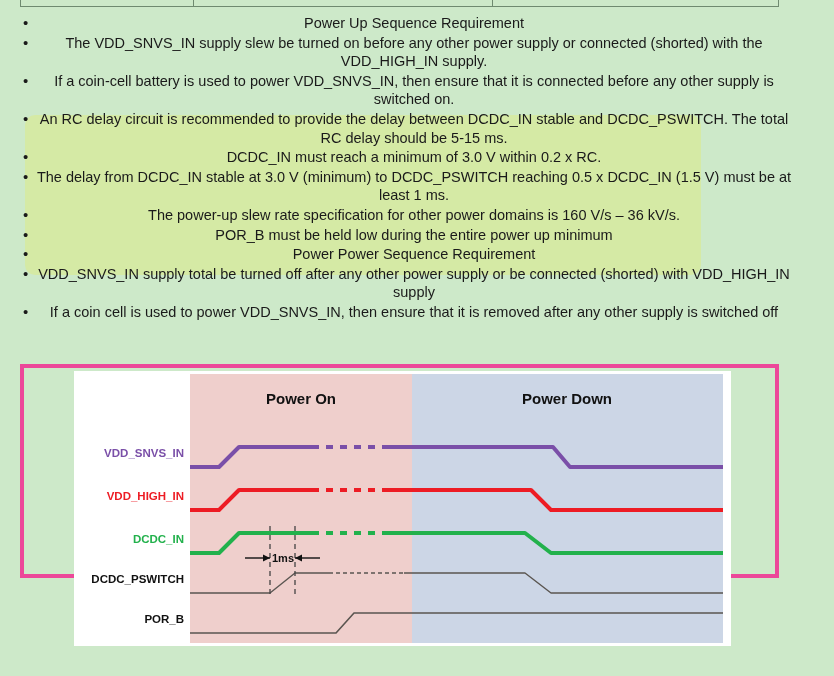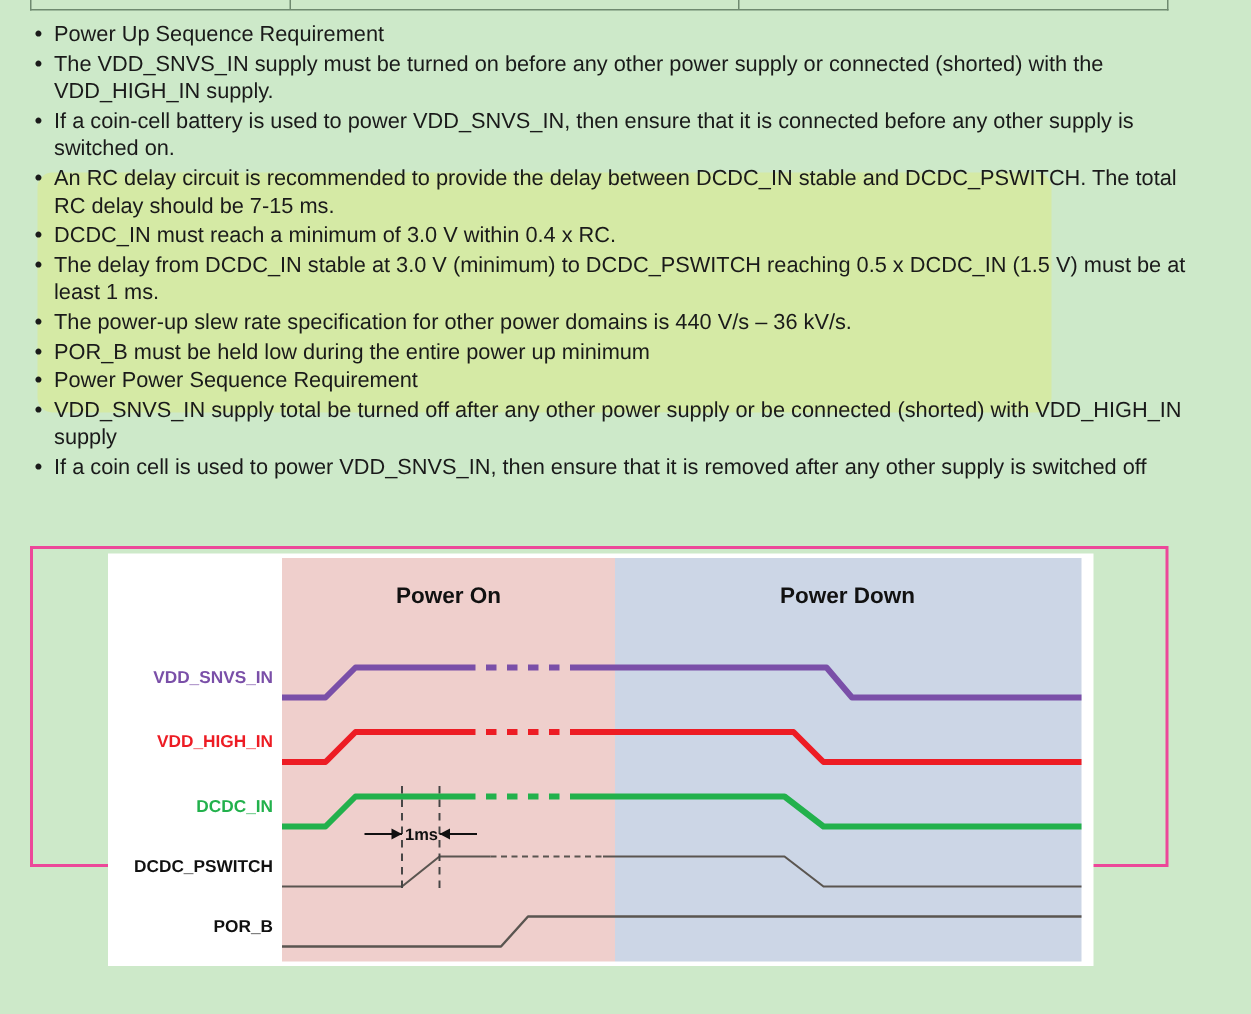--- a/index.html
+++ b/index.html
@@ -67,30 +67,31 @@
     width: 16px;
     flex: 0 0 16px;
     text-align: left;
     font-size: 15px;
     line-height: 18.6px;
     padding-left: 3px;
     box-sizing: border-box;
   }
   .bullet-text {
     flex: 1 1 auto;
+    text-align: center;
   }
 
   
   #figure-box {
     position: absolute;
     left: 20px;
     top: 364px;
     width: 759px;
     height: 214px;
-    border: 2px solid #ec4899;
+    border: 4px solid #ec4899;
     box-sizing: border-box;
     background: transparent;
   }
   #figure-image {
     position: absolute;
     left: 50px;
     top: 3px;
     width: 657px;
     height: 275px;
     background: #ffffff;
@@ -143,41 +144,41 @@
 
 <div id="highlight-block" style="background: rgb(213, 234, 165);"></div>
 
 <div id="bullet-list">
   <div class="bullet-row">
     <span class="bullet-dot">•</span>
     <span class="bullet-text">Power Up Sequence Requirement</span>
   </div>
   <div class="bullet-row">
     <span class="bullet-dot">•</span>
-    <span class="bullet-text">The VDD_SNVS_IN supply must be turned on before any other power supply or connected (shorted) with the VDD_HIGH_IN supply.</span>
+    <span class="bullet-text">The VDD_SNVS_IN supply slew be turned on before any other power supply or connected (shorted) with the VDD_HIGH_IN supply.</span>
   </div>
   <div class="bullet-row">
     <span class="bullet-dot">•</span>
     <span class="bullet-text">If a coin-cell battery is used to power VDD_SNVS_IN, then ensure that it is connected before any other supply is switched on.</span>
   </div>
   <div class="bullet-row">
     <span class="bullet-dot">•</span>
-    <span class="bullet-text">An RC delay circuit is recommended to provide the delay between DCDC_IN stable and DCDC_PSWITCH. The total RC delay should be 7-15 ms.</span>
-  </div>
-  <div class="bullet-row">
-    <span class="bullet-dot">•</span>
-    <span class="bullet-text">DCDC_IN must reach a minimum of 3.0 V within 0.4 x RC.</span>
+    <span class="bullet-text">An RC delay circuit is recommended to provide the delay between DCDC_IN stable and DCDC_PSWITCH. The total RC delay should be 5-15 ms.</span>
+  </div>
+  <div class="bullet-row">
+    <span class="bullet-dot">•</span>
+    <span class="bullet-text">DCDC_IN must reach a minimum of 3.0 V within 0.2 x RC.</span>
   </div>
   <div class="bullet-row">
     <span class="bullet-dot">•</span>
     <span class="bullet-text">The delay from DCDC_IN stable at 3.0 V (minimum) to DCDC_PSWITCH reaching 0.5 x DCDC_IN (1.5 V) must be at least 1 ms.</span>
   </div>
   <div class="bullet-row">
     <span class="bullet-dot">•</span>
-    <span class="bullet-text">The power-up slew rate specification for other power domains is 440 V/s – 36 kV/s.</span>
+    <span class="bullet-text">The power-up slew rate specification for other power domains is 160 V/s – 36 kV/s.</span>
   </div>
   <div class="bullet-row">
     <span class="bullet-dot">•</span>
     <span class="bullet-text">POR_B must be held low during the entire power up minimum</span>
   </div>
   <div class="bullet-row">
     <span class="bullet-dot">•</span>
     <span class="bullet-text">Power Power Sequence Requirement</span>
   </div>
   <div class="bullet-row">

